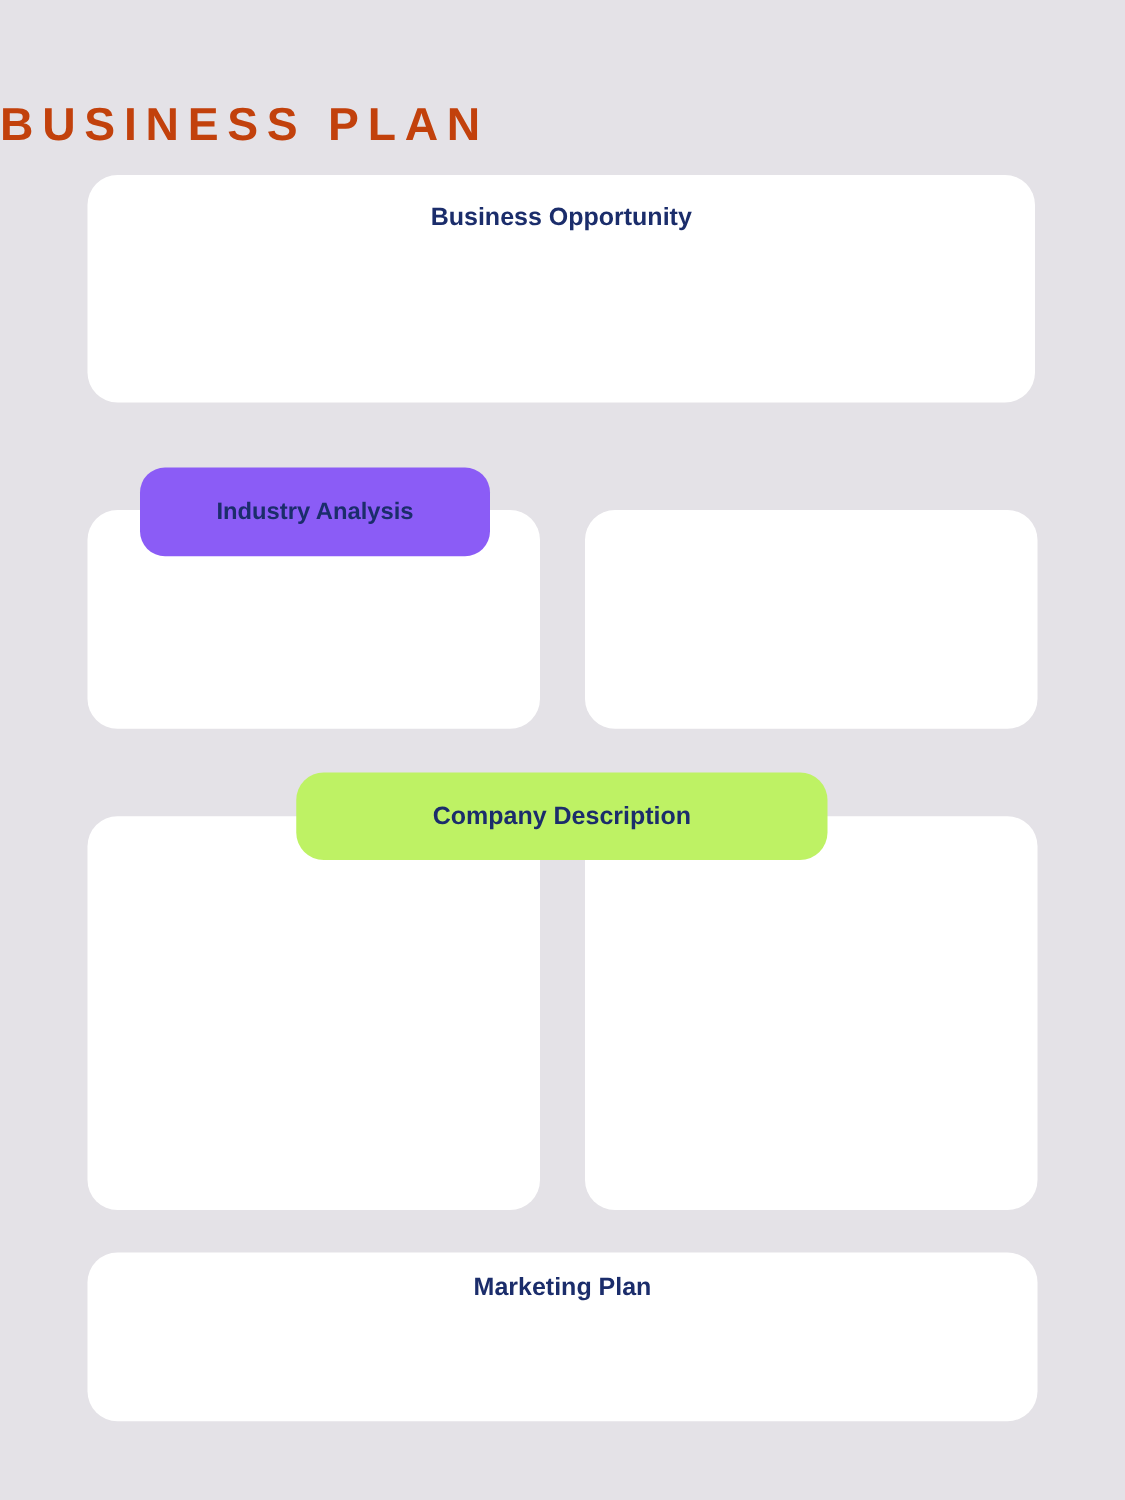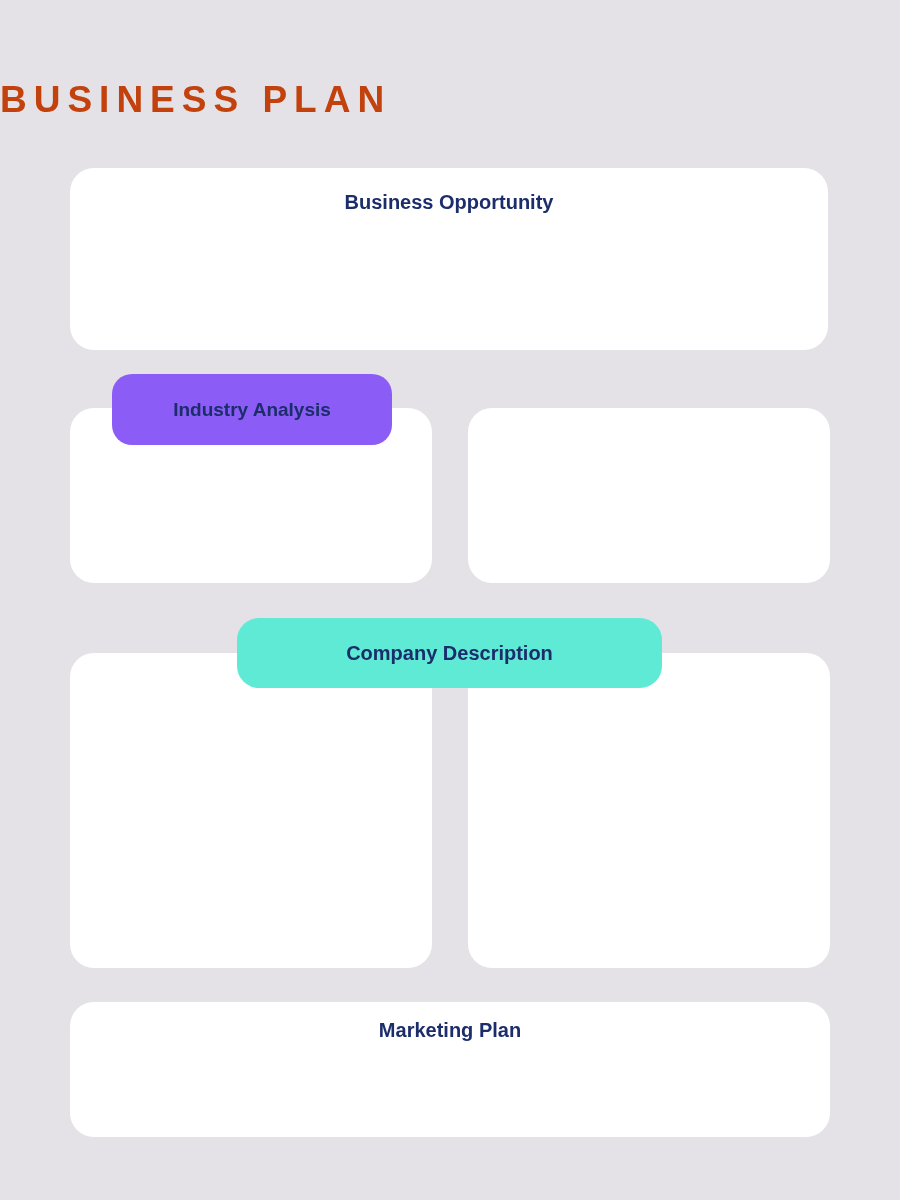--- a/index.html
+++ b/index.html
@@ -28,21 +28,20 @@
   .card {
     position: absolute;
     background: #FFFFFF;
     border-radius: 24px;
   }
   .card-opportunity {
     left: 70px;
     top: 140px;
     width: 758px;
     height: 182px;
-    margin-top: 28px;
   }
   .card-heading {
     margin: 0;
     padding-top: 23px;
     text-align: center;
     font-size: 20px;
     font-weight: 700;
     color: #1B2D6B;
   }
   .card-industry {
@@ -80,21 +79,21 @@
     top: 374px;
     width: 280px;
     height: 71px;
     background: #A69BD1;
   }
   .pill-company {
     left: 237px;
     top: 618px;
     width: 425px;
     height: 70px;
-    background: #5eead4;
+    background: #bef264;
     border-radius: 22px;
     font-size: 20px;
   }
   .card-company-left {
     left: 70px;
     top: 653px;
     width: 362px;
     height: 315px;
     z-index: 1;
   }

